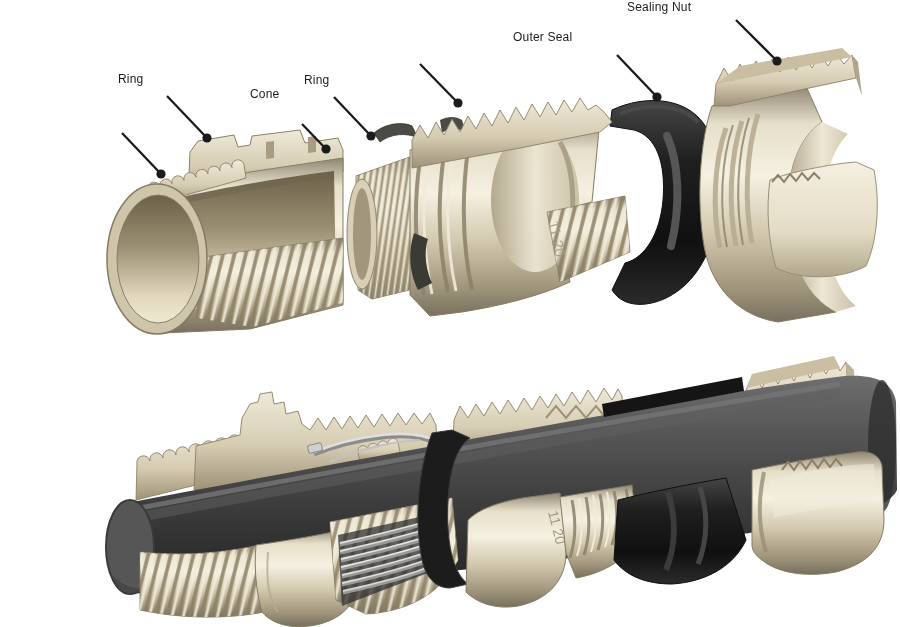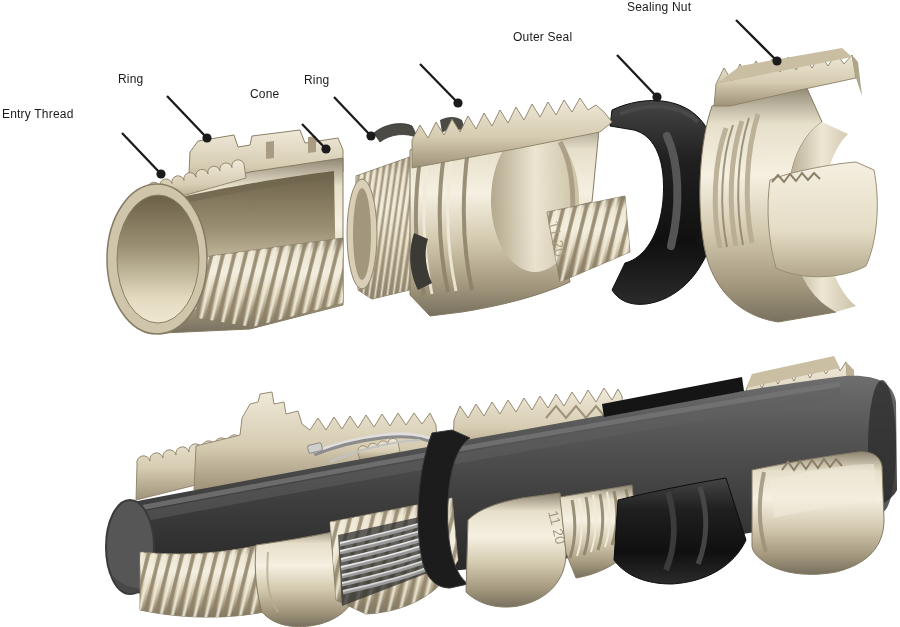--- a/index.html
+++ b/index.html
@@ -256,19 +256,18 @@
       <line x1="617" y1="55" x2="657" y2="97"></line>
           <circle cx="657" cy="97" r="4.6" fill="#1b1b1b" stroke="none"></circle>
     </g>
     <g>
       <line x1="736" y1="20" x2="777" y2="61"></line>
           <circle cx="777" cy="61" r="4.6" fill="#1b1b1b" stroke="none"></circle>
     </g>
   </g>
 </svg>
 
-  <div class="label lbl-entry">Entry Thread</div>
   <div class="label lbl-body">Ring</div>
   <div class="label lbl-cone">Cone</div>
   <div class="label lbl-ring">Ring</div>
   <div class="label lbl-outer">Outer Seal</div>
   <div class="label lbl-sealing">Sealing Nut</div>
 </div>
 
 </body></html>

